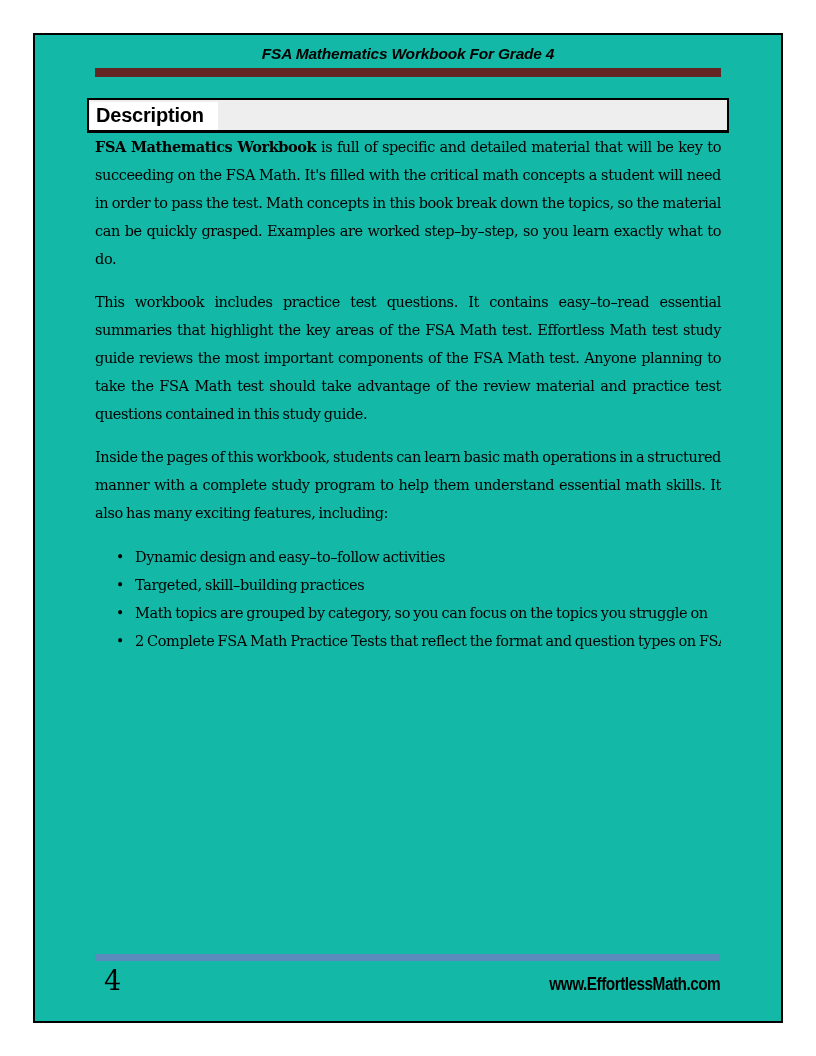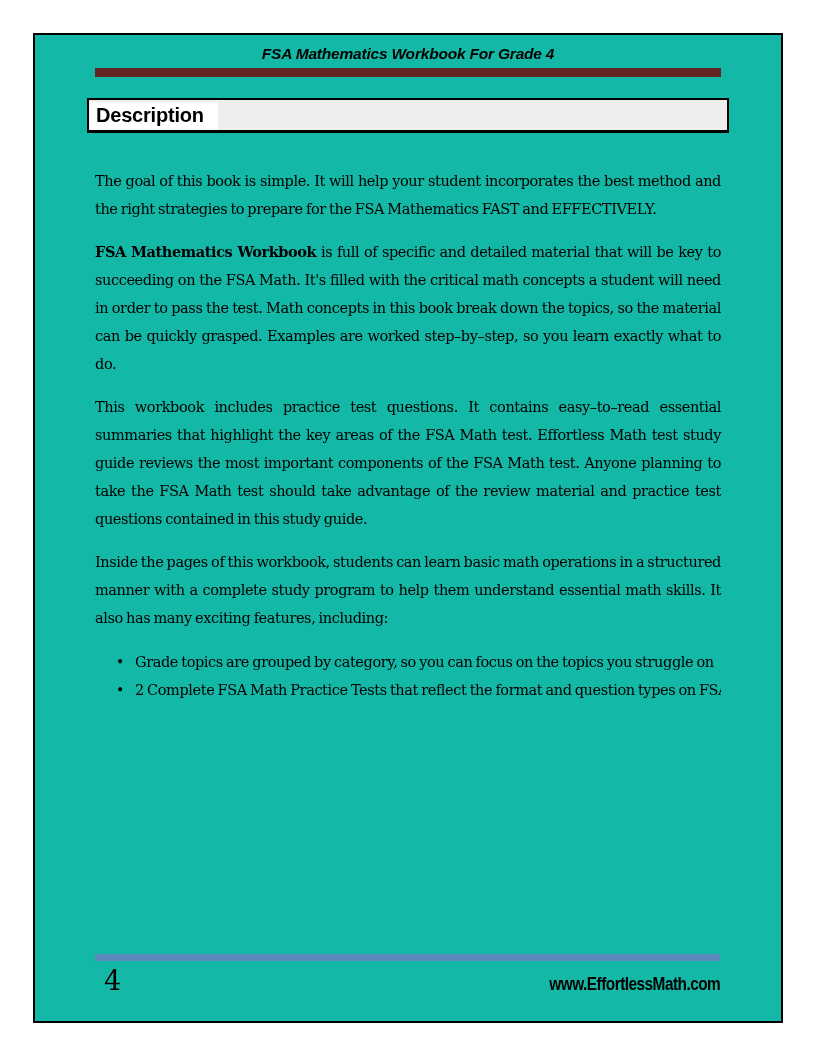--- a/index.html
+++ b/index.html
@@ -132,50 +132,49 @@
       <div class="header-title">FSA Mathematics Workbook For Grade 4</div>
       <div class="header-bar"></div>
     </header>
 
     <div class="desc-box">
       <span class="desc-title">Description</span>
     </div>
 
     <main class="content">
 
-      <p class="first">
-        <span>The goal of this book is simple. It will help your student incorporates the best method and the right strategies to prepare for the FSA Mathematics FAST and EFFECTIVELY.</span>
-      </p>
 
       <p>
         <span class="lead">FSA Mathematics Workbook</span><span> is full of specific and detailed material that will be key to succeeding on the FSA Math. It's filled with the critical math concepts a student will need in order to pass the test. Math concepts in this book break down the topics, so the material can be quickly grasped. Examples are worked step–by–step, so you learn exactly what to do.</span>
       </p>
 
 
       <p>
         <span>This workbook includes practice test questions. It contains easy–to–read essential summaries that highlight the key areas of the FSA Math test. Effortless Math test study guide reviews the most important components of the FSA Math test. Anyone planning to take the FSA Math test should take advantage of the review material and practice test questions contained in this study guide.</span>
       </p>
 
       <p>
         <span>Inside the pages of this workbook, students can learn basic math operations in a structured manner with a complete study program to help them understand essential math skills. It also has many exciting features, including:</span>
       </p>
 
       <ul class="features">
         <li>
           <span class="dot">•</span>
+          <span>Dynamic design and easy–to–follow activities</span>
         </li>
         <li>
           <span class="dot">•</span>
         </li>
         <li>
           <span class="dot">•</span>
+          <span>Targeted, skill–building practices</span>
         </li>
         <li>
           <span class="dot">•</span>
-          <span>Grade topics are grouped by category, so you can focus on the topics you struggle on</span>
+          <span>Math topics are grouped by category, so you can focus on the topics you struggle on</span>
         </li>
         <li>
           <span class="dot">•</span>
         </li>
         <li>
           <span class="dot">•</span>
           <span>2 Complete FSA Math Practice Tests that reflect the format and question types on FSA</span>
         </li>
       </ul>
 

